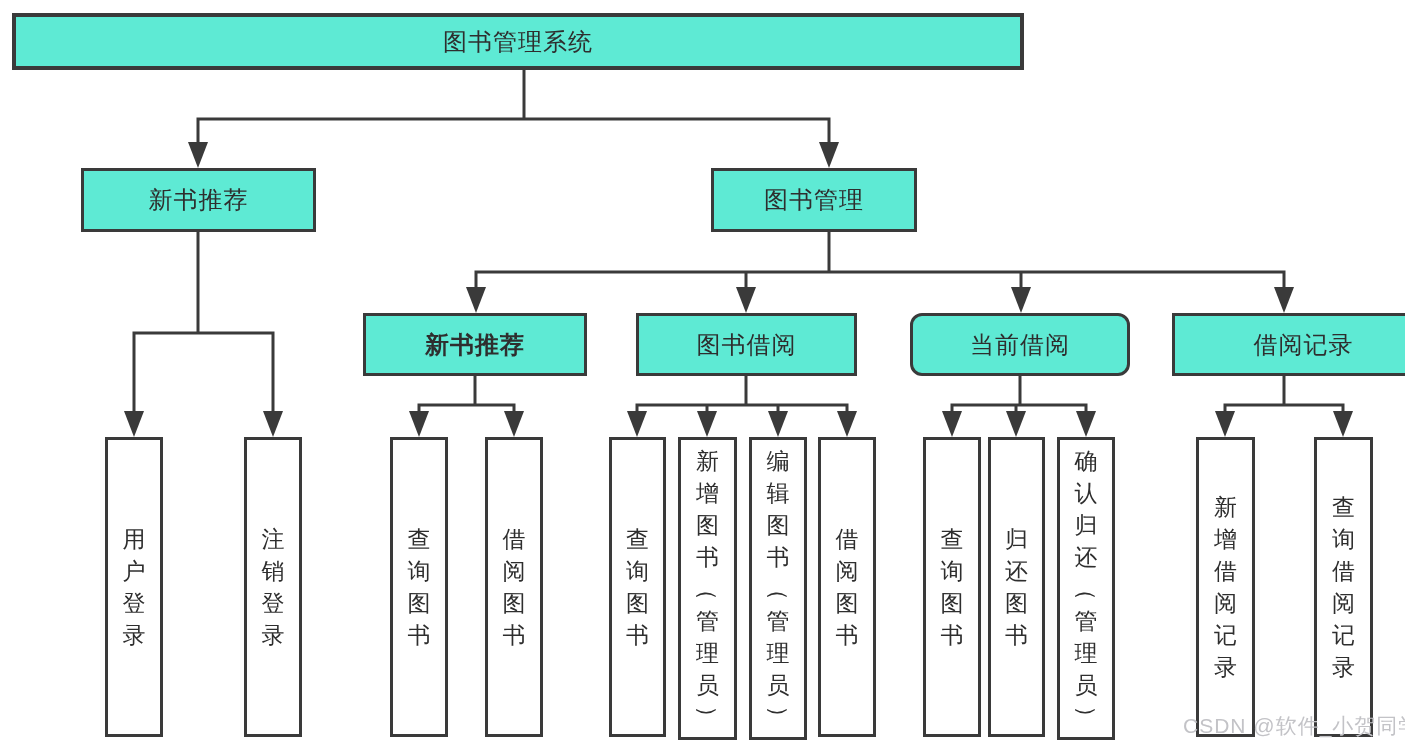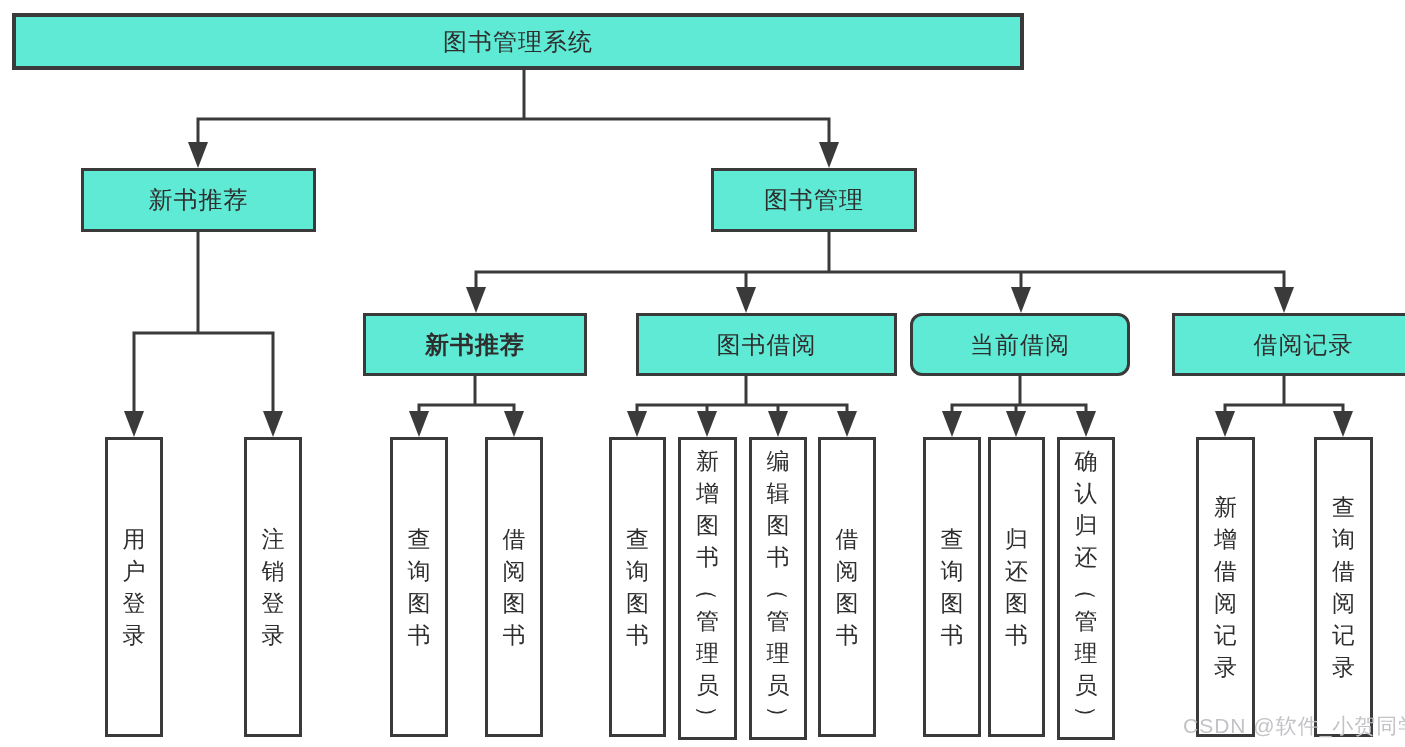--- a/index.html
+++ b/index.html
@@ -100,21 +100,21 @@
       <polygon points="1333,411 1353,411 1343,437"></polygon>
     </g>
   </svg>
 
   <div class="node root" style="left:12px;top:13px;width:1012px;height:57px;">图书管理系统</div>
 
   <div class="node" style="left:81px;top:168px;width:235px;height:64px;">新书推荐</div>
   <div class="node" style="left:711px;top:168px;width:206px;height:64px;">图书管理</div>
 
   <div class="node" style="left:363px;top:313px;width:224px;height:63px;font-weight:bold;">新书推荐</div>
-  <div class="node" style="left:636px;top:313px;width:261px;height:63px;">图书借阅</div>
+  <div class="node" style="left:636px;top:313px;width:221px;height:63px;">图书借阅</div>
   <div class="node" style="left:910px;top:313px;width:220px;height:63px;border-radius:12px;">当前借阅</div>
   <div class="node" style="left:1172px;top:313px;width:263px;height:63px;">借阅记录</div>
 
   <div class="leaf" style="left:105px;top:437px;width:58px;height:300px;">
       <span class="vchar">用</span>
       <span class="vchar">户</span>
       <span class="vchar">登</span>
       <span class="vchar">录</span>
     </div>
   <div class="leaf" style="left:244px;top:437px;width:58px;height:300px;">

